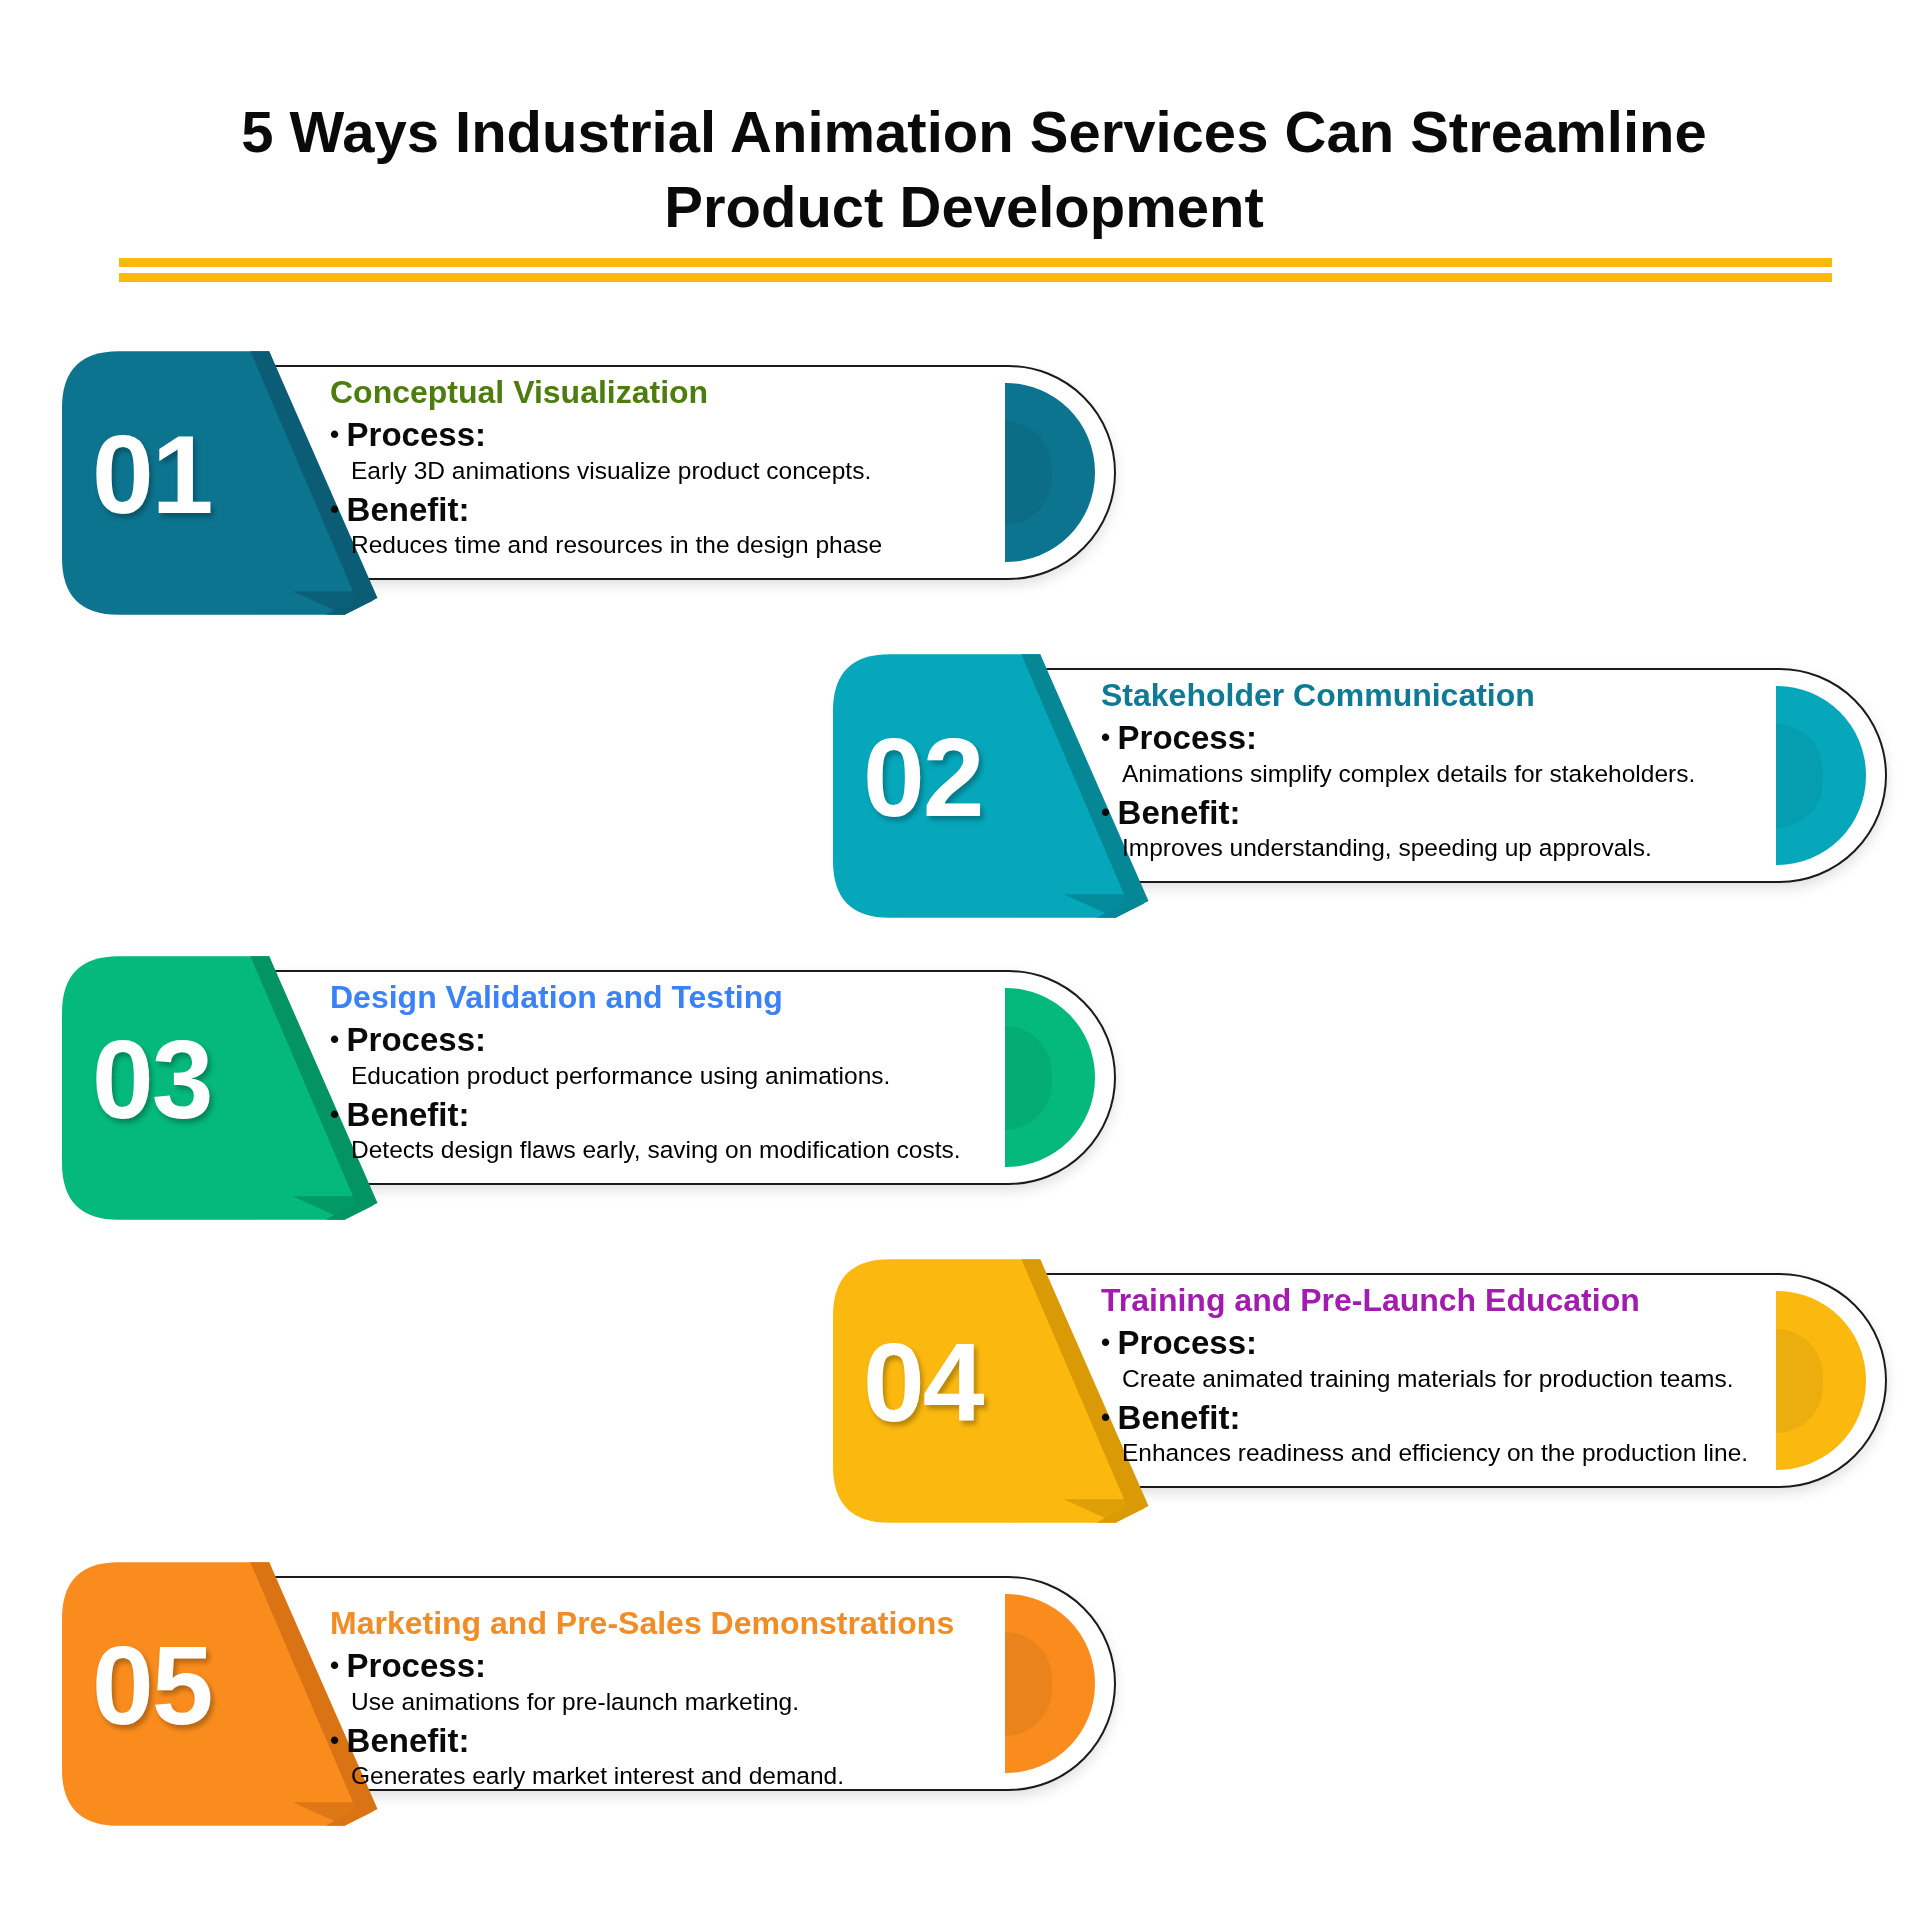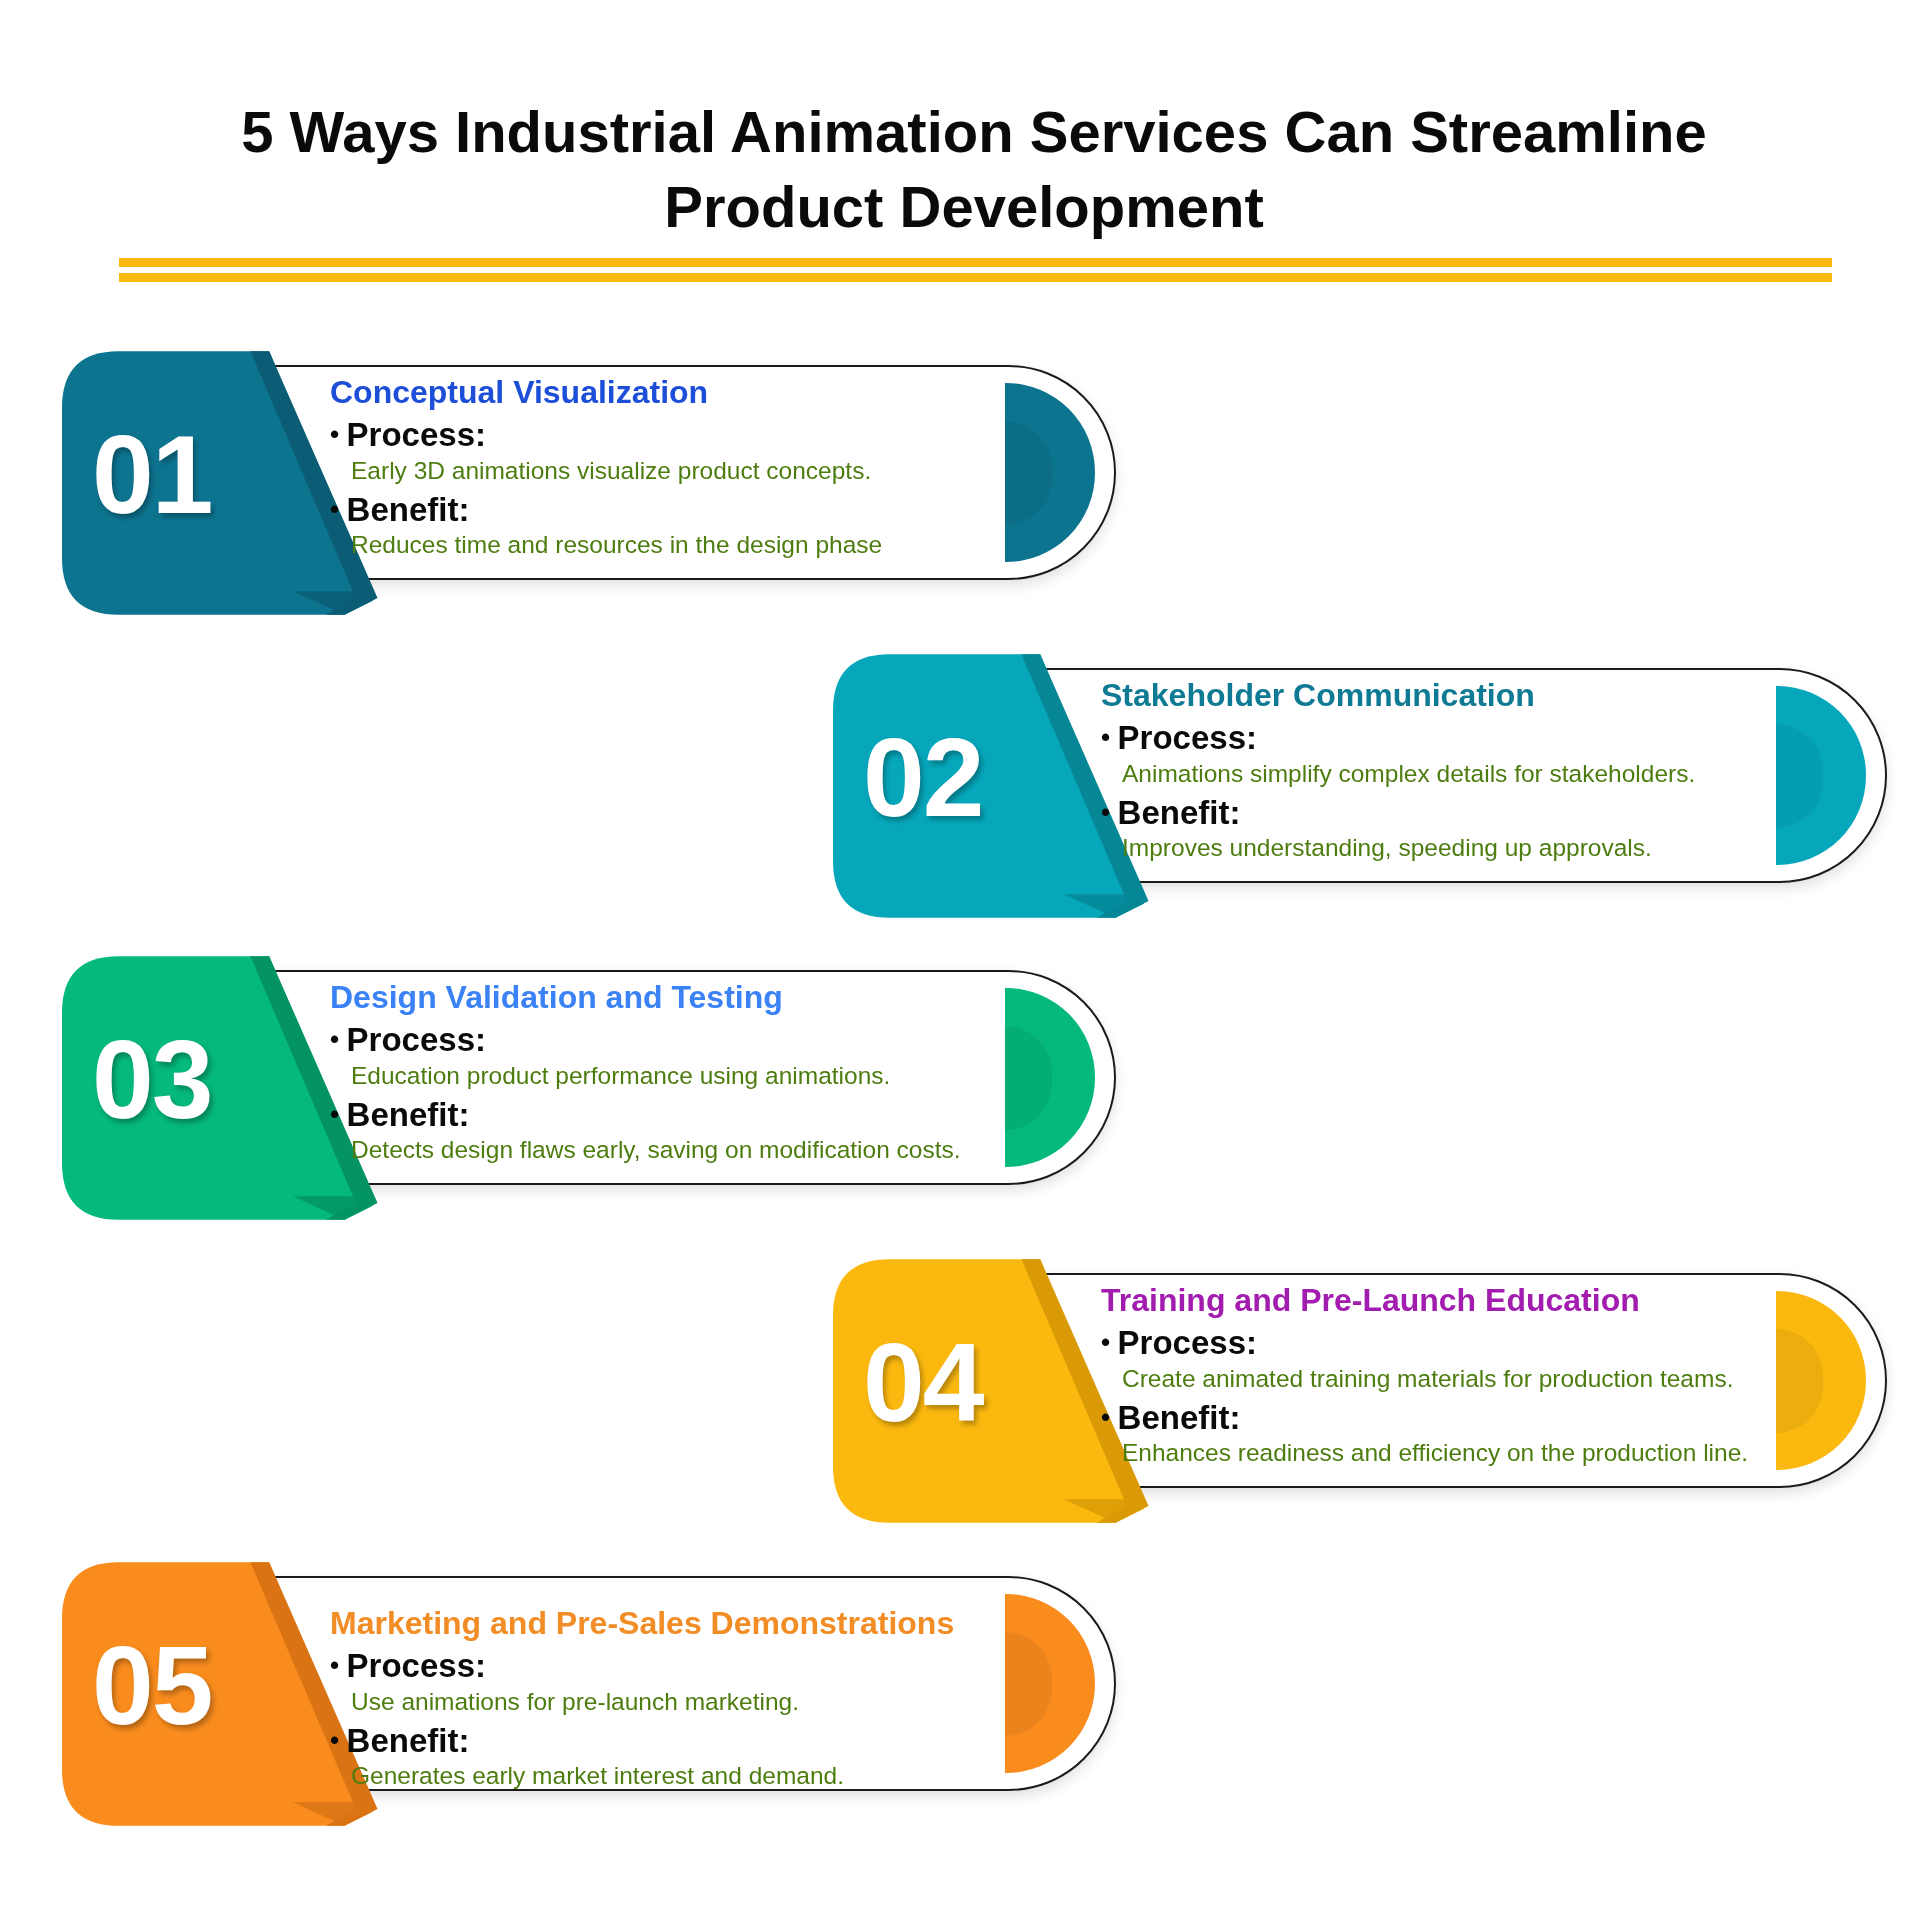--- a/index.html
+++ b/index.html
@@ -21,21 +21,21 @@
   .card .half::after { content:""; position:absolute; left:0; top:38px; width:47px; height:104px;
                 border-radius:0 52px 52px 0; background:rgba(0,0,0,0.06); }
   .card .badge { position:absolute; left:0; top:0; width:324px; height:264px; }
   .card .num { position:absolute; left:30px; top:58px; width:179px; font-size:111px; font-weight:bold;
                color:#fff; line-height:132px; text-shadow:2.8px 3.8px 5.6px rgba(0,0,0,0.28);
                letter-spacing:-1.9px; }
   .card .content { position:absolute; left:268px; top:21px; width:753px; }
   .card .head { font-weight:bold; font-size:32px; line-height:41px; margin-bottom:1.9px; }
   .card .lbl { font-weight:bold; font-size:33px; line-height:38px; color:#0a0a0a; }
   .card .lbl .dot { font-size:26px; margin-right:7.5px; vertical-align:2.8px; }
-  .card .txt { font-size:24.5px; line-height:34px; padding-left:21px; color:#4d7c0f; margin-bottom:1.9px; }
+  .card .txt { font-size:24.5px; line-height:34px; padding-left:21px; color:#000000; margin-bottom:1.9px; }
 
   .c1 { left:62px; top:351px; }
   .c2 { left:833px; top:654px; }
   .c3 { left:62px; top:956px; }
   .c4 { left:833px; top:1259px; }
   .c5 { left:62px; top:1562px; }
 </style>
 </head>
 <body>
 
@@ -48,21 +48,21 @@
   <div class="pill">
       <div class="half" style="background: rgb(13, 116, 144);"></div>
     </div>
   <svg class="badge" viewBox="0 0 344 280">
       <path d="M60 0 H220 L330 265 L300 280 H60 Q0 280 0 220 V60 Q0 0 60 0 Z" fill="#0d7490"></path>
       <path d="M200 0 H220 L335 262 L300 280 L280 280 L312 262 Z" fill="#0a5d74"></path>
       <path d="M245 255 L330 255 L300 280 Z" fill="#0a5d74" opacity="0.85"></path>
     </svg>
   <div class="num">01</div>
   <div class="content">
-    <div class="head" style="color: #1d4ed8;">Conceptual Visualization</div>
+    <div class="head" style="color: #4d7c0f;">Conceptual Visualization</div>
     <div class="lbl"><span class="dot">•</span><span>Process:</span></div>
     <div class="txt">Early 3D animations visualize product concepts.</div>
     <div class="lbl"><span class="dot">•</span><span>Benefit:</span></div>
     <div class="txt">Reduces time and resources in the design phase</div>
   </div>
 </div>
 
 <div class="card c2">
   <div class="pill">
       <div class="half" style="background: rgb(6, 167, 187);"></div>

